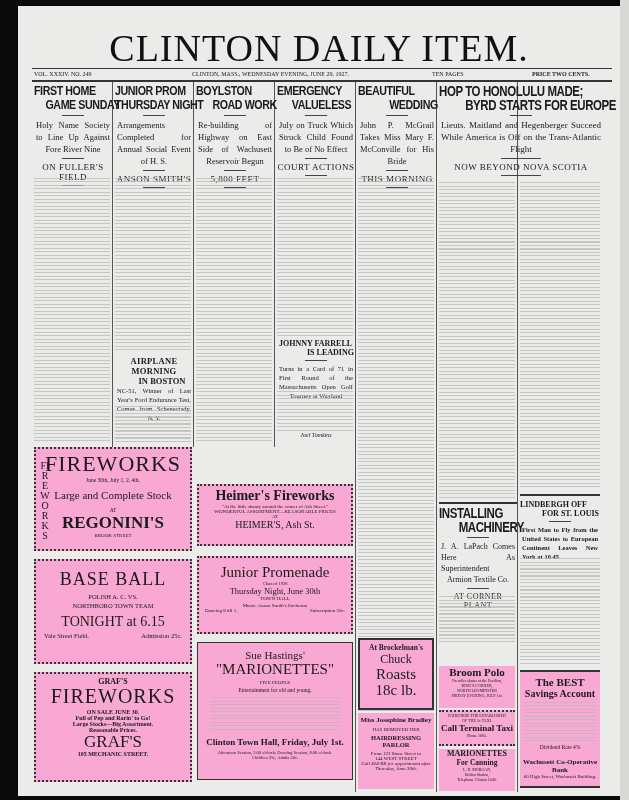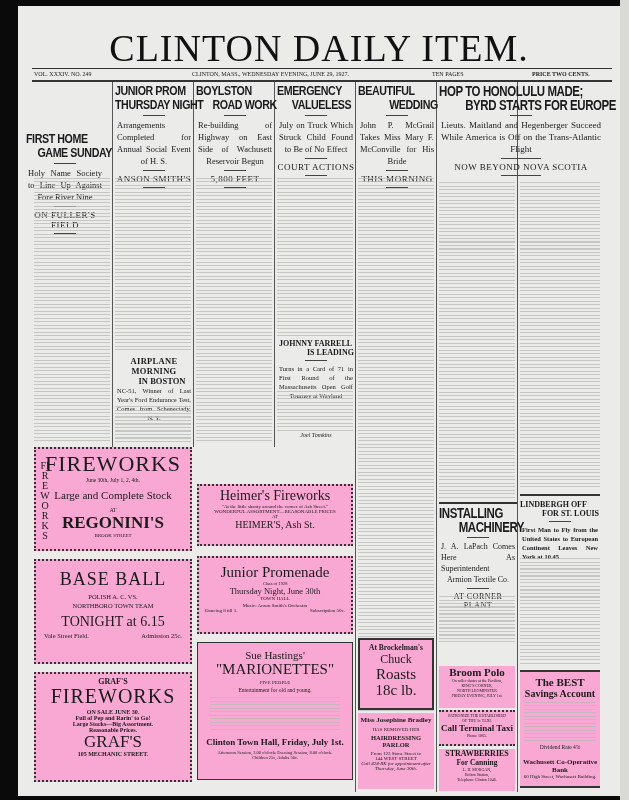--- a/index.html
+++ b/index.html
@@ -36,21 +36,21 @@
   </div>
   <div class="hr" style="top:74px;height:2px;"></div>
 
   <div class="vr" style="left:94px;top:76px;height:365px;"></div>
   <div class="vr" style="left:175px;top:76px;height:365px;"></div>
   <div class="vr" style="left:256px;top:76px;height:365px;"></div>
   <div class="vr" style="left:337px;top:76px;height:710px;"></div>
   <div class="vr" style="left:418px;top:76px;height:710px;"></div>
   <div class="vr" style="left:499px;top:76px;height:710px;"></div>
 
-  <div class="col" style="left:8px;top:78px;width:78px;margin-top:48px;">
+  <div class="col" style="left:16px;top:78px;width:78px;">
     <div class="hl">FIRST HOME</div>
     <div class="hl" style="padding-left:14px;">GAME SUNDAY</div>
     <div class="rule"></div>
     <div class="deck">Holy Name Society to Line Up Against Fore River Nine</div>
     <div class="rule"></div>
     <div class="sub">ON FULLER'S FIELD</div>
     <div class="rule"></div>
   </div>
   <div class="body" style="left:16px;top:172px;width:76px;height:266px;"></div>
 
@@ -179,21 +179,21 @@
     <div style="font-size:20px;letter-spacing:1px;line-height:20px;">FIREWORKS</div>
     <div style="font-size:6px;font-weight:bold;margin-top:3px;">ON SALE JUNE 30.</div>
     <div style="font-size:6px;font-weight:bold;">Full of Pep and Rarin' to Go!</div>
     <div style="font-size:6px;font-weight:bold;">Large Stocks—Big Assortment.</div>
     <div style="font-size:6px;font-weight:bold;">Reasonable Prices.</div>
     <div style="font-size:17px;line-height:18px;">GRAF'S</div>
     <div style="font-size:6px;font-weight:bold;">105 MECHANIC STREET.</div>
   </div>
 
   <div class="ad" style="left:179px;top:478px;width:156px;height:62px;">
-    <div style="font-size:14px;font-weight:normal;margin-top:2px;">Heimer's Fireworks</div>
+    <div style="font-size:14px;font-weight:bold;margin-top:2px;">Heimer's Fireworks</div>
     <div style="font-size:5px;">"At the little shanty around the corner of Ash Street."</div>
     <div style="font-size:5px;">WONDERFUL ASSORTMENT—REASONABLE PRICES</div>
     <div style="font-size:5px;">AT</div>
     <div style="font-size:10px;">HEIMER'S, Ash St.</div>
   </div>
 
   <div class="ad" style="left:179px;top:550px;width:156px;height:78px;">
     <div style="font-size:15px;margin-top:6px;">Junior Promenade</div>
     <div style="font-size:4.5px;">Class of 1928</div>
     <div style="font-size:8.5px;">Thursday Night, June 30th</div>
@@ -241,21 +241,21 @@
   </div>
 
   <div class="ad" style="left:421px;top:704px;width:76px;height:36px;border-left:none;border-right:none;">
     <div style="font-size:4px;margin-top:1px;">PATRONIZE THE ESTABLISHED</div>
     <div style="font-size:4px;">OF THE 5c TAXI.</div>
     <div style="font-size:9px;font-weight:bold;">Call Terminal Taxi</div>
     <div style="font-size:4px;">Phone 1065.</div>
   </div>
 
   <div class="ad" style="left:421px;top:743px;width:76px;height:42px;border:none;">
-    <div style="font-size:8px;font-weight:bold;">STRAWBERRIES</div>
+    <div style="font-size:8px;font-weight:bold;">MARIONETTES</div>
     <div style="font-size:7.5px;font-weight:bold;">For Canning</div>
     <div style="font-size:4px;">L. H. MORGAN,</div>
     <div style="font-size:4px;">Bolton Station,</div>
     <div style="font-size:4px;">Telephone Clinton 1046.</div>
   </div>
 
 </div>
 <div class="rightedge"></div>
 
 </body></html>

